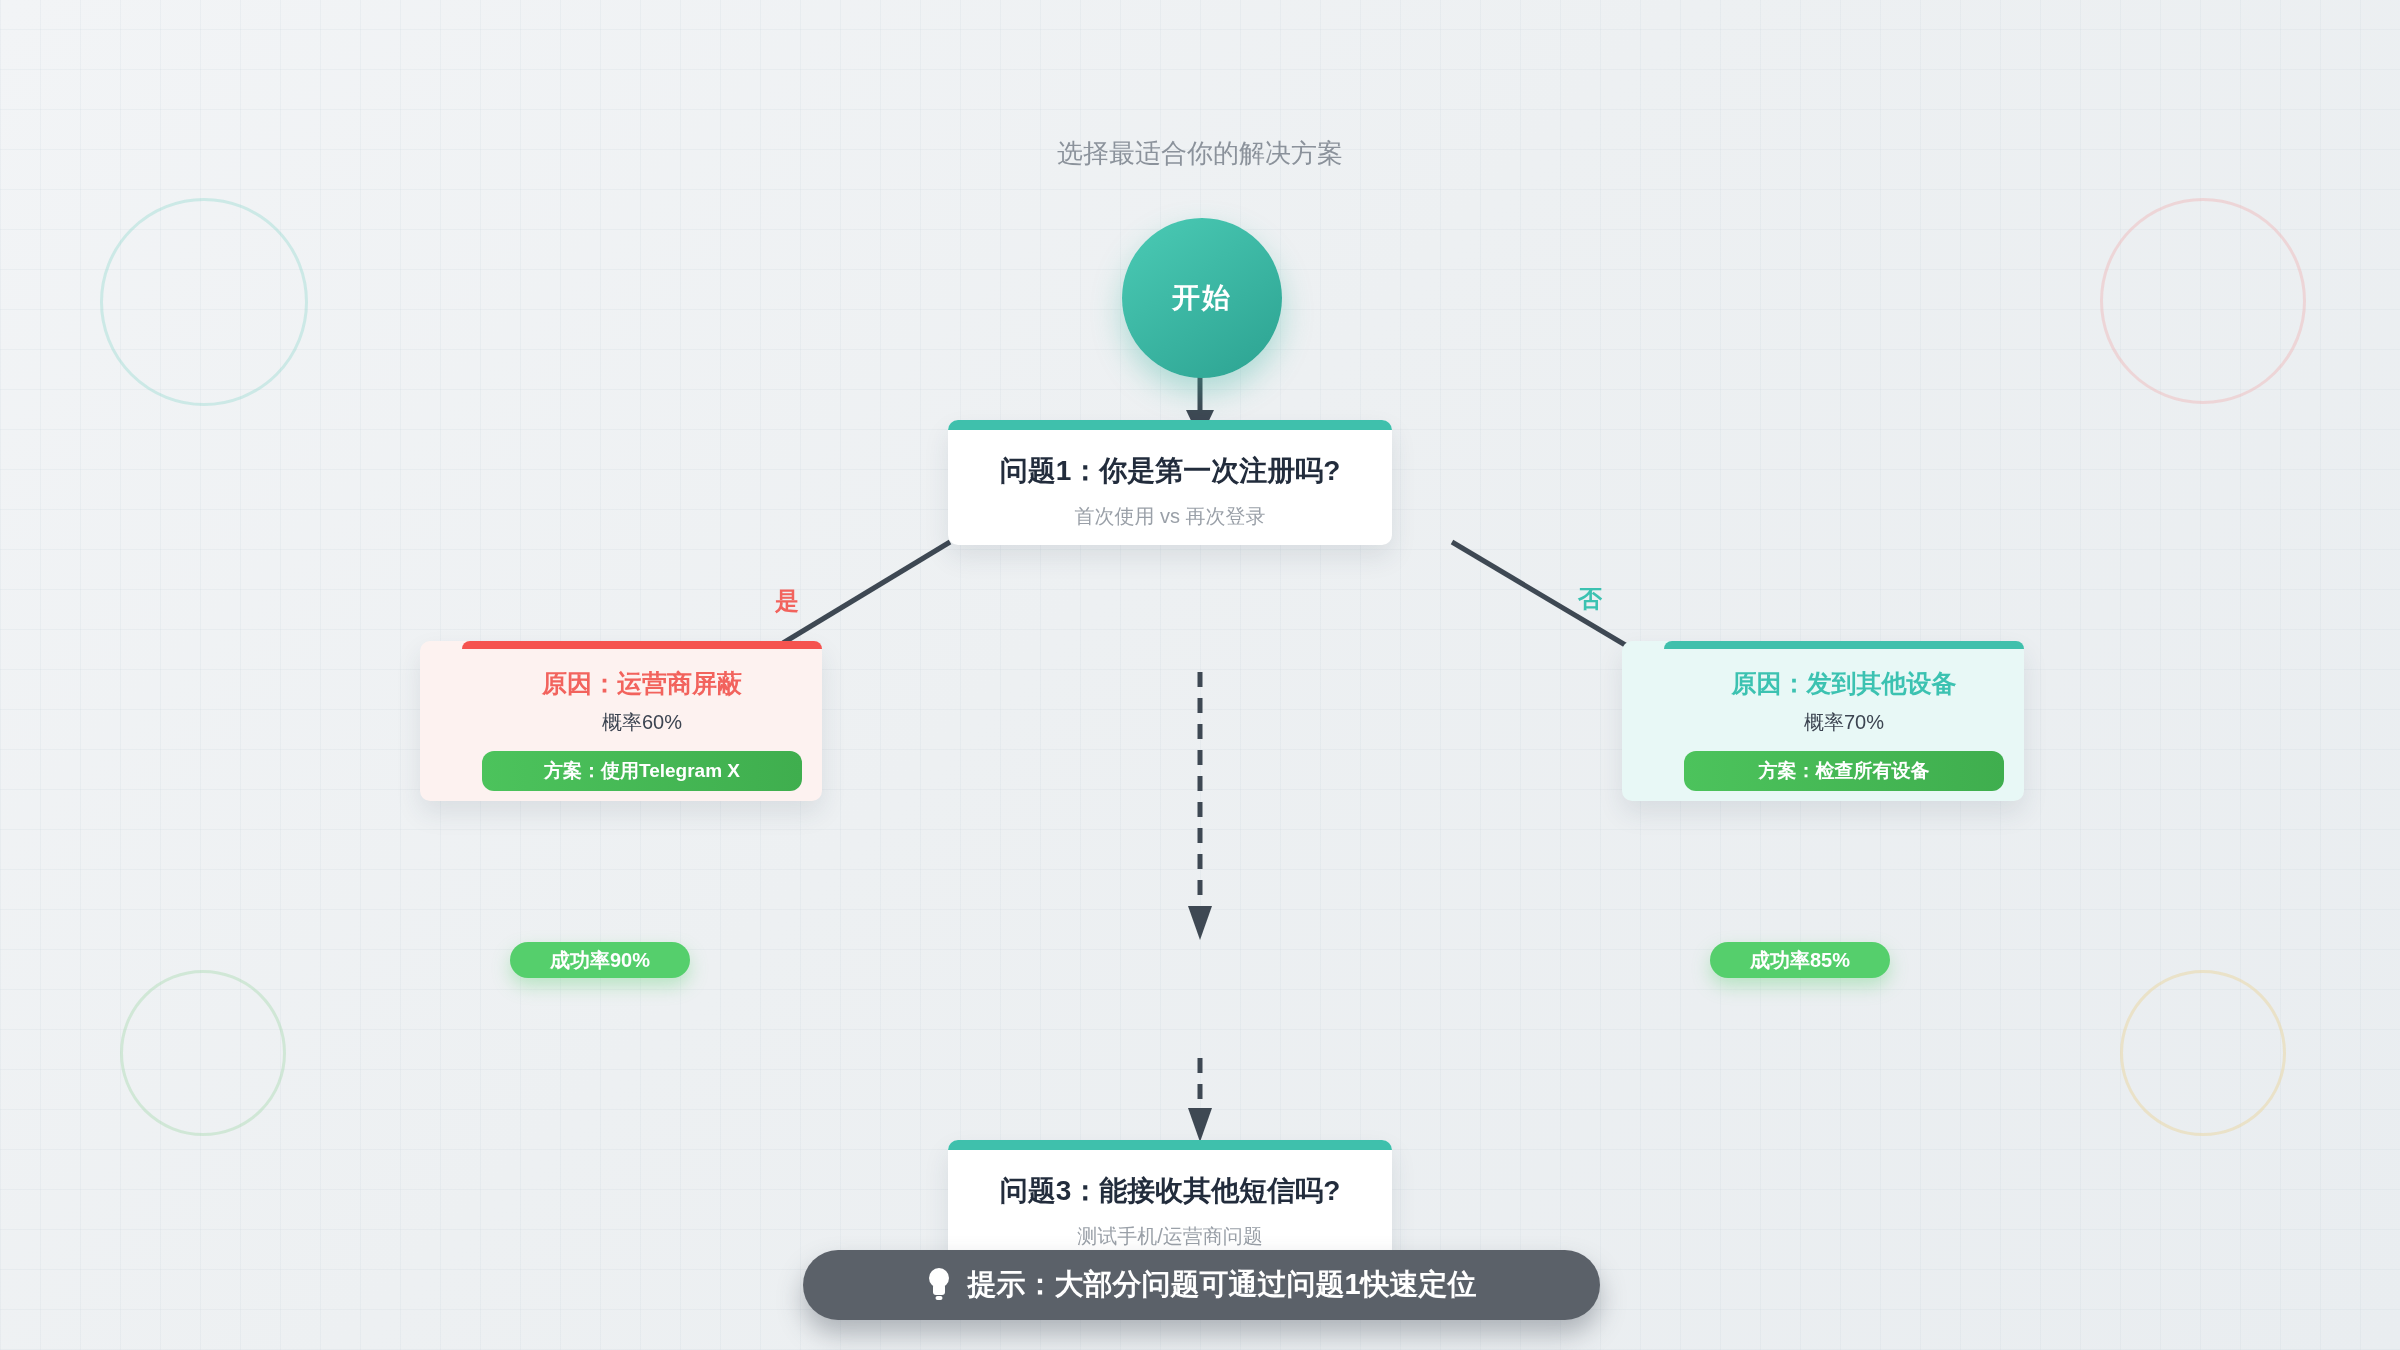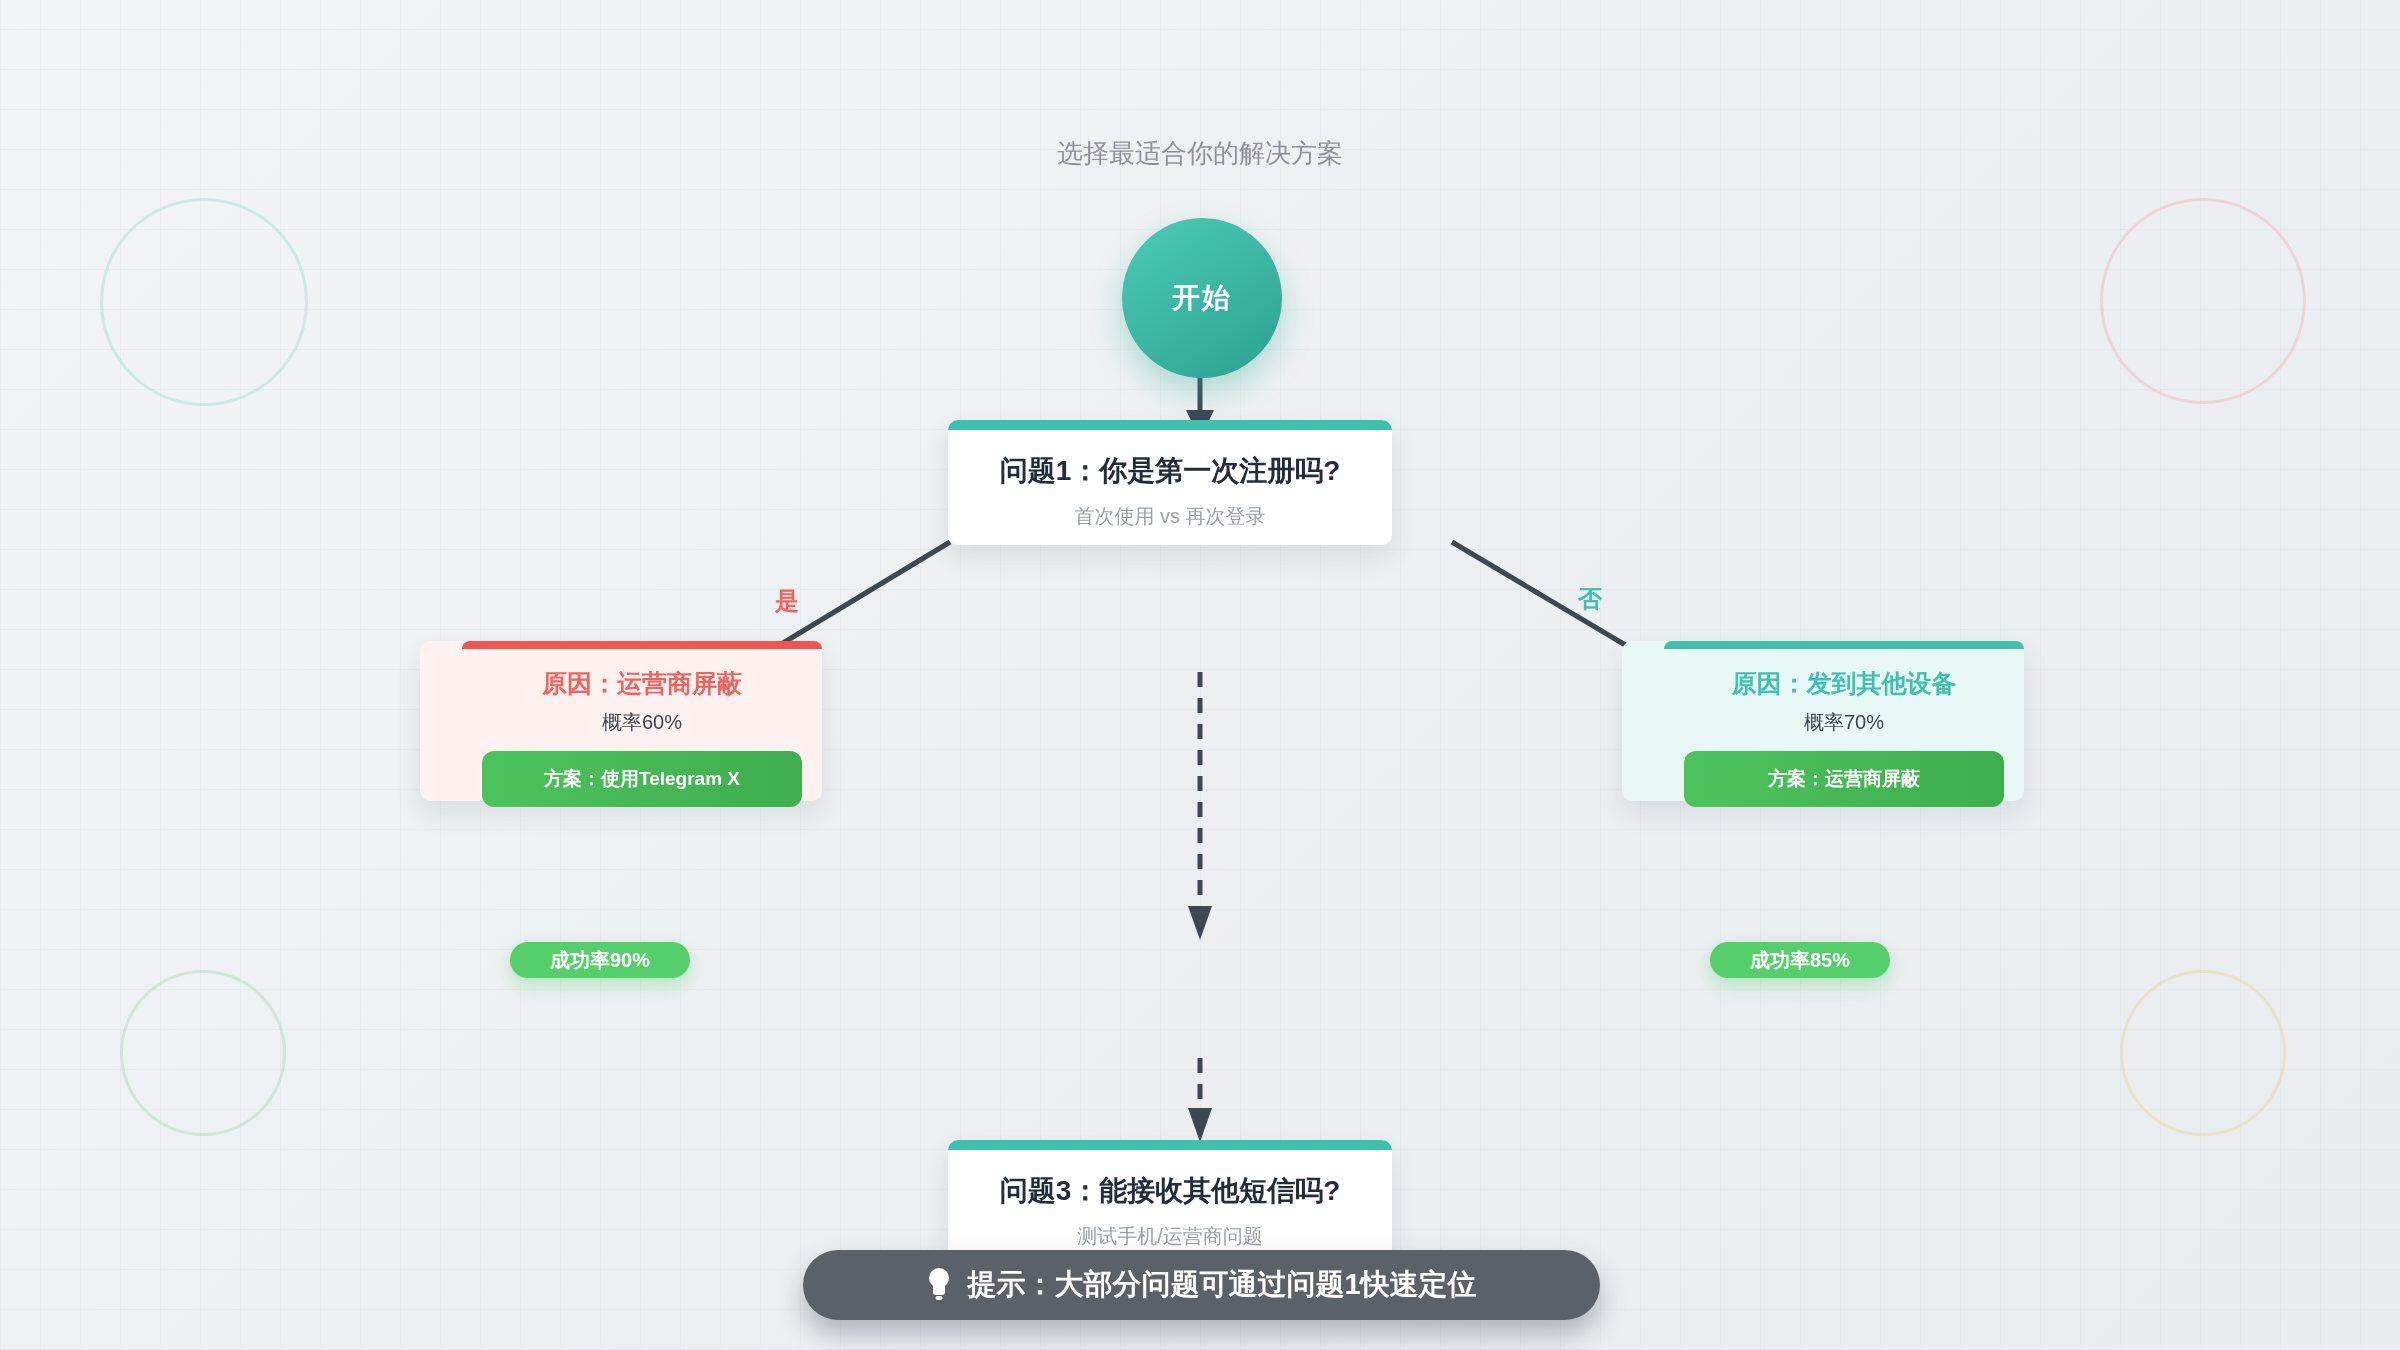--- a/index.html
+++ b/index.html
@@ -76,21 +76,21 @@
   .rcard .bar { height:8px; border-radius:10px 10px 0 0; }
   .rcard.yes { left:420px;  background:#fdf2f0; }
   .rcard.yes .bar { background:#f5534f; }
   .rcard.yes .rtitle { color:#f2635d; }
   .rcard.no  { left:1622px; background:#e8f8f6; }
   .rcard.no .bar { background:#3fc0ac; }
   .rcard.no .rtitle { color:#3cc2b1;font-family:Liberation Mono, monospace; }
   .rcard .rtitle { margin-top:18px; font-size:25px; font-weight:bold; }
   .rcard .rprob  { margin-top:9px; font-size:20px; color:#3c4451; }
   .solution-btn {
-    display:block; margin:15px auto 0; width:320px; height:56px;
+    display:block; margin:15px auto 0; width:320px; height:40px;
     border:none; border-radius:12px; cursor:pointer;
     background: linear-gradient(90deg, #4cc35c 0%, #3fae4e 100%);
     color:#fff; font-size:19px; font-weight:bold;
     font-family: inherit; line-height:40px; padding:0;
   }
 
   .badge {
     position:absolute; top:942px; width:180px; height:36px;
     border-radius:18px; background:#55cf6c;
     box-shadow: 0 8px 18px rgba(85,207,108,0.35);
@@ -154,21 +154,21 @@
     <div class="bar"></div>
     <div class="rtitle">原因：运营商屏蔽</div>
     <div class="rprob">概率60%</div>
     <button class="solution-btn">方案：使用Telegram X</button>
   </div>
 
   <div class="rcard no">
     <div class="bar"></div>
     <div class="rtitle">原因：发到其他设备</div>
     <div class="rprob">概率70%</div>
-    <button class="solution-btn">方案：运营商屏蔽</button>
+    <button class="solution-btn">方案：检查所有设备</button>
   </div>
 
   <div class="badge left">成功率90%</div>
   <div class="badge right">成功率85%</div>
 
 
   <div class="qcard q3">
     <div class="bar"></div>
     <div class="qtitle">问题3：能接收其他短信吗?</div>
     <div class="qsub">测试手机/运营商问题</div>

